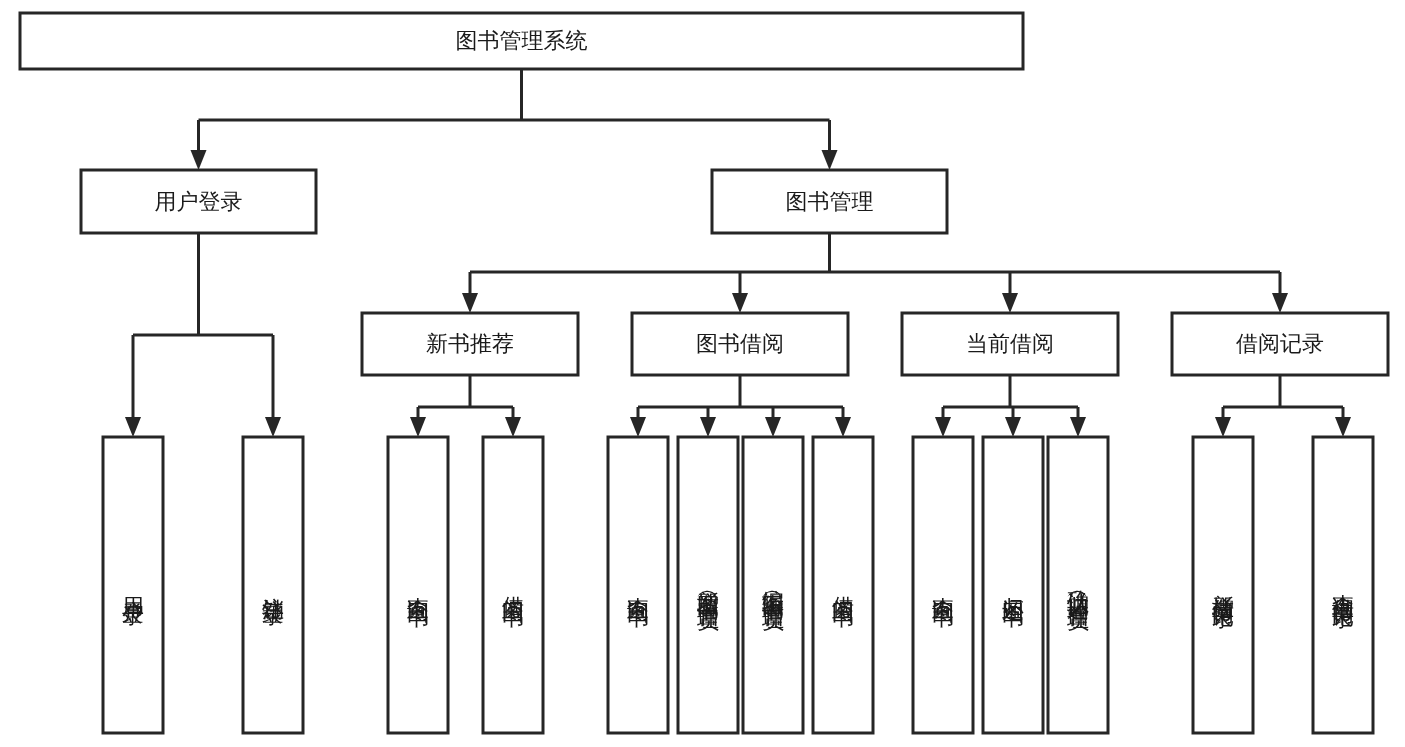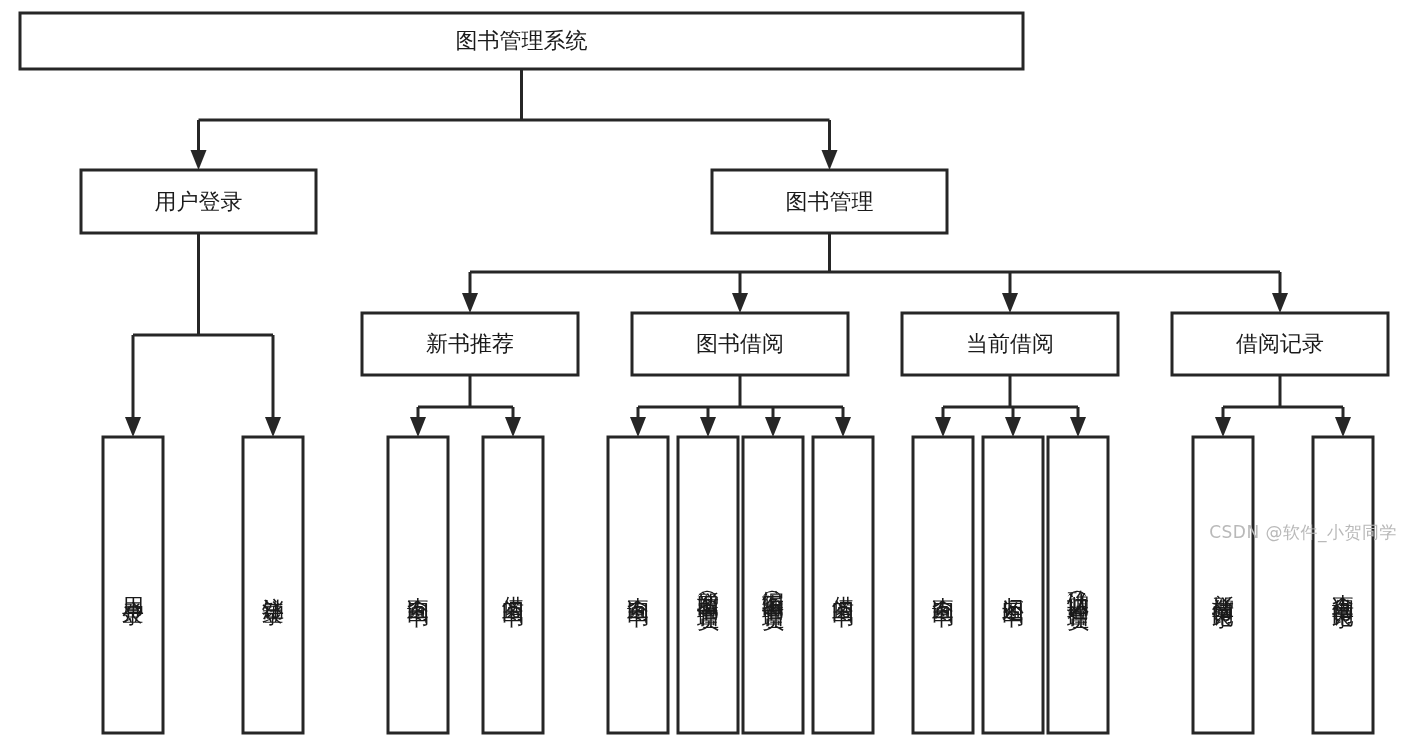--- a/index.html
+++ b/index.html
@@ -209,15 +209,14 @@
         <span class="leaf-label-text">确认归还（管理员）</span>
       </div>
       <div class="leaf-label-box" style="left: 1193px; top: 437px; width: 60px; height: 296px;">
         <span class="leaf-label-text">新增借阅记录</span>
       </div>
       <div class="leaf-label-box" style="left: 1313px; top: 437px; width: 60px; height: 296px;">
         <span class="leaf-label-text">查询借阅记录</span>
       </div>
     </div>
 
-  <div class="watermark">CSDN @软件_小贺同学</div>
 
 </div>
 
 </body></html>

